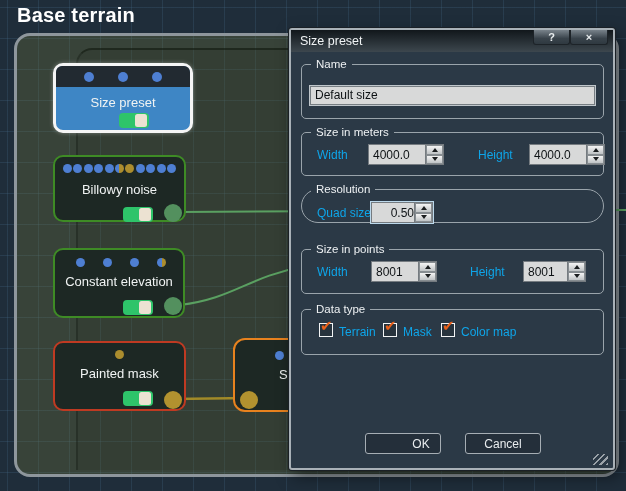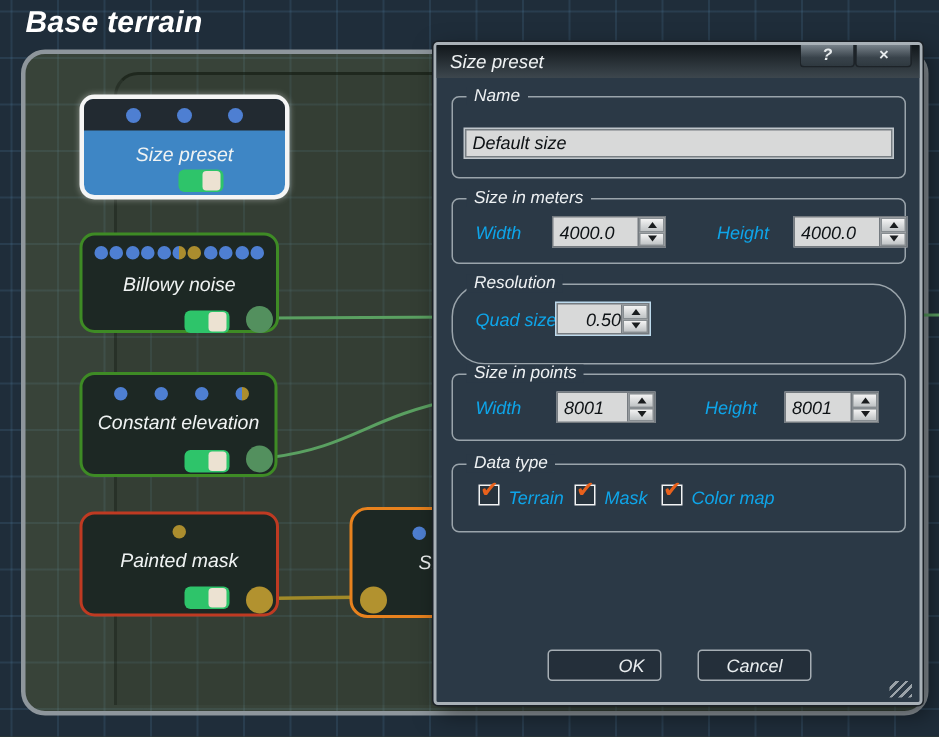--- a/index.html
+++ b/index.html
@@ -6,21 +6,21 @@
   body{
     width:626px;height:491px;overflow:hidden;position:relative;
     font-family:"Liberation Sans","DejaVu Sans",sans-serif;
     background-color:#1f2d3a;
     background-image:
       linear-gradient(rgba(88,142,180,0.17) 1px, transparent 1px),
       linear-gradient(90deg, rgba(88,142,180,0.17) 1px, transparent 1px);
     background-size:31px 31px;
     background-position:7px 7px;
   }
-  #screen{position:absolute;inset:0;font-style:italic;}
+  #screen{position:absolute;inset:0;}
 
   
   .page-title{position:absolute;left:17px;top:4px;font-size:20px;font-weight:bold;color:#ffffff;letter-spacing:0.2px;}
   .panel{
     position:absolute;left:14px;top:33px;width:605px;height:444px;box-sizing:border-box;
     border:3px solid #8e969c;border-radius:16px;
     background:rgba(123,126,56,0.28);
   }
   .panel-inner-shade{
     position:absolute;left:59px;top:12px;right:0;bottom:4px;
@@ -97,21 +97,21 @@
     color:#e8ecee;font-weight:bold;font-size:11px;
     display:flex;align-items:center;justify-content:center;
   }
   .tb-help{right:43px;width:37px;}
   .tb-close{right:5px;width:38px;}
 
   .grp{position:absolute;left:10px;width:303px;box-sizing:border-box;border:1px solid #9aa4ab;border-radius:5px;}
   .legend{position:absolute;top:-7px;left:9px;background:#2b3946;padding:0 5px;font-size:11.5px;color:#eef1f3;white-space:nowrap;}
   .grp-name{top:34px;height:55px;}
   .grp-meters{top:102px;height:44px;}
-  .grp-res{top:159px;height:54px;border-radius:22px;}
+  .grp-res{top:159px;height:34px;border-radius:22px;}
   .grp-points{top:219px;height:45px;}
   .grp-data{top:279px;height:46px;}
 
   .text-input{
     position:absolute;left:8px;right:8px;top:21px;height:19px;box-sizing:border-box;
     background:#d8d9d9;border:1px solid #767d82;box-shadow:0 0 0 1px #bfc6cb;
     color:#0d1114;font-size:12px;line-height:17px;padding-left:4px;
   }
   .lbl{position:absolute;font-size:12px;color:#0ea5e9;white-space:nowrap;}
 

